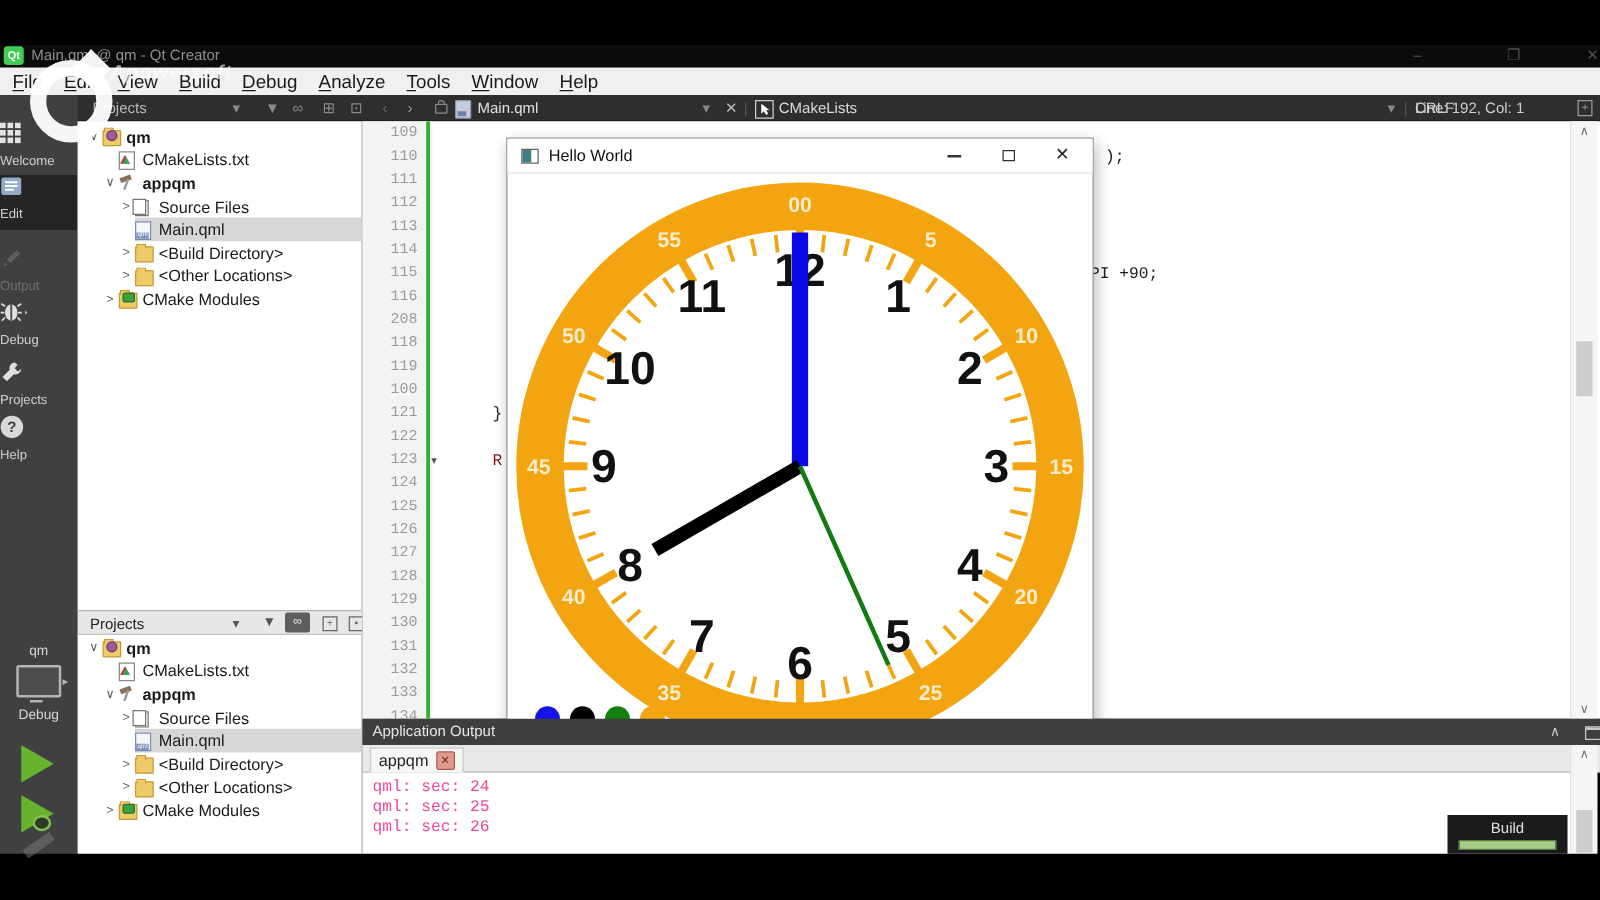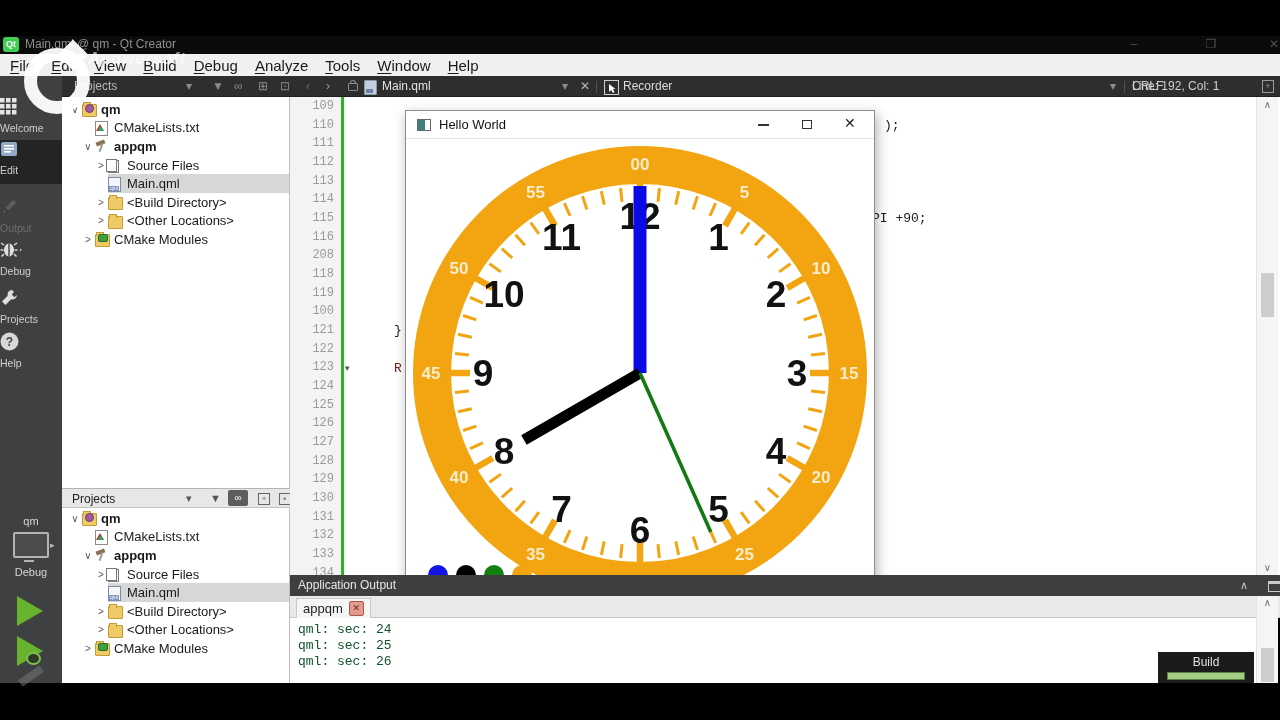--- a/index.html
+++ b/index.html
@@ -105,21 +105,21 @@
   .out-hdr-label{position:absolute;left:8px;top:3px;font-size:12px;color:#e6e6e6;}
   .out-ic{position:absolute;top:4px;color:#c9c9c9;font-size:11px;}
   .out-winic{position:absolute;top:6px;width:11px;height:9px;border:1px solid #c9c9c9;}
   .out-winic::before{content:"";position:absolute;left:0;top:0;width:11px;height:2px;background:#c9c9c9;}
   .out-tabs{left:290px;top:596px;width:990px;height:22px;background:#e9e9e9;border-bottom:1px solid #c6c6c6;box-sizing:border-box;}
   .out-tab{position:absolute;left:6px;top:2px;height:19px;background:#f6f6f6;border:1px solid #c9c9c9;border-bottom:none;
            display:flex;align-items:center;padding:0 6px;font-size:13px;color:#222;gap:6px;}
   .tab-close{width:13px;height:13px;background:#e09a8e;border:1px solid #b2564a;border-radius:2px;color:#772a20;
              font-size:9px;line-height:12px;text-align:center;}
   .console{left:290px;top:618px;width:966px;height:65px;background:#fff;padding:4px 0 0 8px;box-sizing:border-box;}
-  .cline{font-family:"Liberation Mono","DejaVu Sans Mono",monospace;font-size:13px;color:#14532d;line-height:16px;white-space:pre;}
+  .cline{font-family:"Liberation Mono","DejaVu Sans Mono",monospace;font-size:13px;color:#ec4899;line-height:16px;white-space:pre;}
 
   
   .toast{left:1158px;top:652px;width:96px;height:31px;background:#1b1b1b;}
   .toast-label{position:absolute;left:0;top:3px;width:100%;text-align:center;font-size:12px;color:#e0e0e0;}
   .toast-bar{position:absolute;left:9px;top:20px;width:78px;height:8px;background:#a4cc85;border:1px solid #587f41;box-sizing:border-box;}
 
   
   .wm{pointer-events:none;z-index:50;}
   .wm-ring{left:24px;top:48px;width:40px;height:40px;border:13px solid rgba(255,255,255,.95);border-radius:50%;}
   .wm-notch{left:62px;top:44px;width:22px;height:22px;background:#fff;transform:rotate(45deg);opacity:.95;}
@@ -165,21 +165,21 @@
   <div class="abs doc-icon" style="left:364px;"></div>
   <div class="abs tb-text" style="left:382px;color:#e2e2e2;">Main.qml</div>
   <div class="abs tb-text tb-dim" style="left:562px;">▾</div>
   <div class="abs tb-text" style="left:580px;color:#bbb;">✕</div>
   <div class="abs tb-text tb-sep" style="left:595px;">|</div>
   <div class="abs ma-icon" style="left:604px;">
     <svg width="13" height="13" viewBox="0 0 13 13">
         <polygon points="4,2 4,10 6,8 8,11 9.5,10 8,7 10.5,7" fill="#fff"></polygon>
       </svg>
   </div>
-  <div class="abs tb-text" style="left:623px;color:#dcdcdc;">Recorder</div>
+  <div class="abs tb-text" style="left:623px;color:#dcdcdc;">CMakeLists</div>
 
   <div class="abs tb-text tb-dim" style="left:1110px;">▾</div>
   <div class="abs tb-text tb-sep" style="left:1123px;">|</div>
   <div class="abs tb-text" style="left:1132px;color:#cfcfcf;">CRLF</div>
   <div class="abs tb-text" style="left:1132px;color:#cfcfcf;">Line: 192, Col: 1</div>
   <div class="abs split-icon" style="left:1262px;">+</div>
 
   <div class="abs modebar"></div>
   <div id="mode-items">
       <div class="mode-item" style="top: 98px; height: 44px;"><span class="mode-ic"><svg width="18" height="18" viewBox="0 0 18 18">

